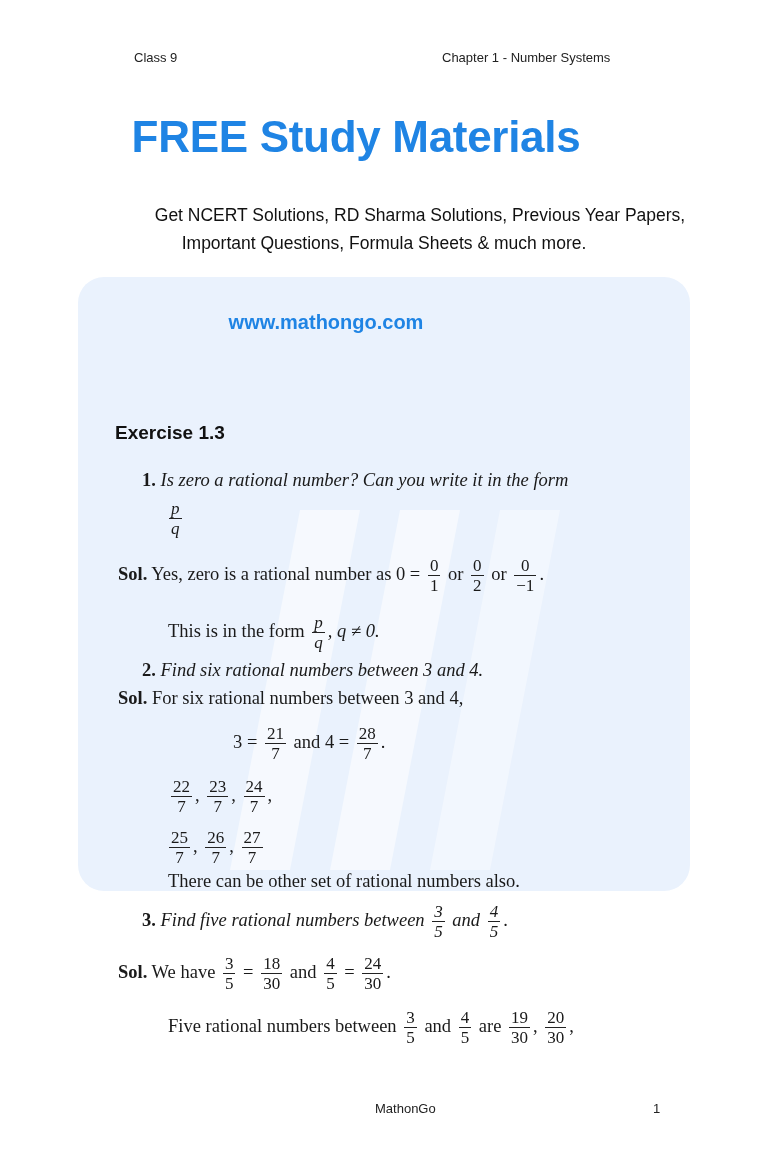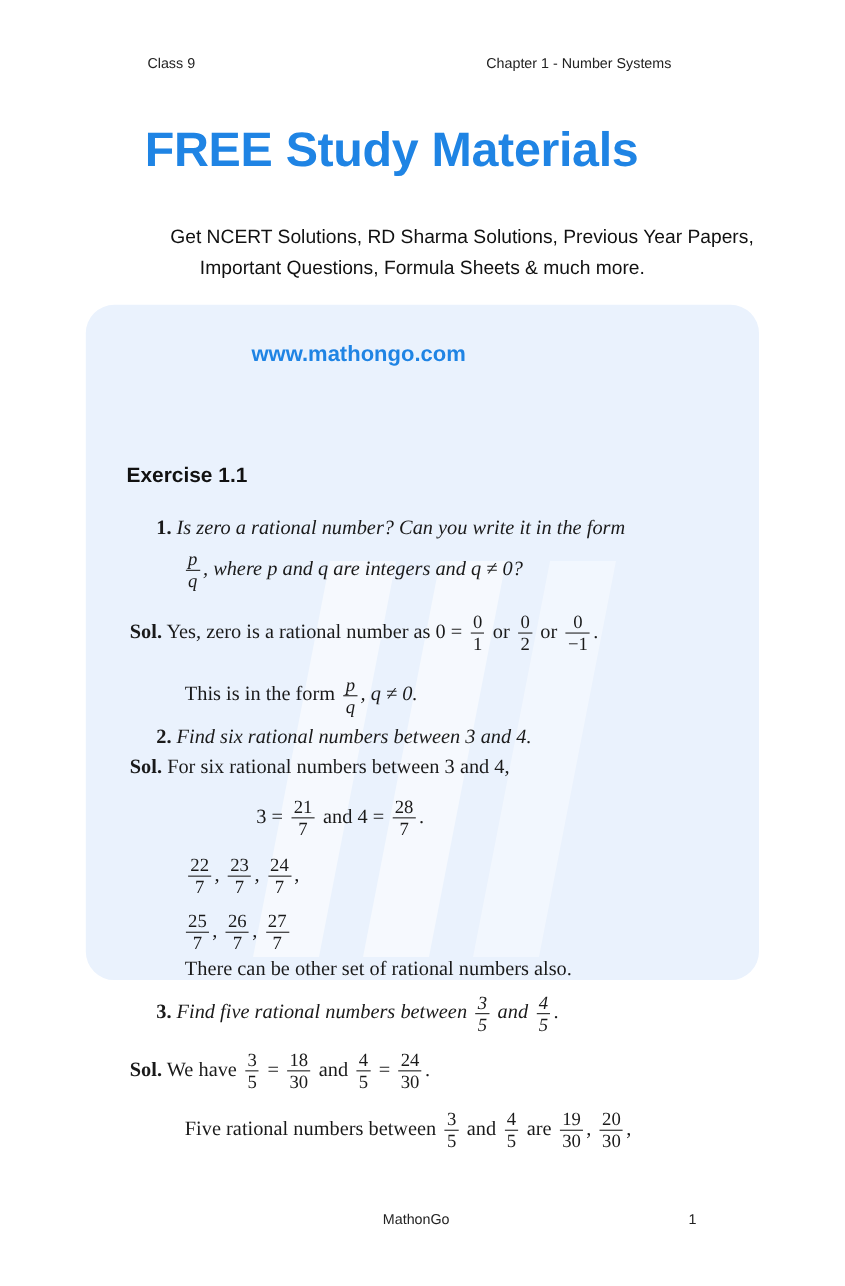--- a/index.html
+++ b/index.html
@@ -12,47 +12,47 @@
   .card { left:78px; top:277px; width:612px; height:614px; background:#eaf2fd; border-radius:26px; }
   .wm { left:230px; top:470px; width:330px; height:420px; }
   .url { top:311px; left:0; width:652px; text-align:center; font-size:20px; font-weight:bold; color:#1f84e4; }
   .ex { top:422px; left:115px; font-size:19px; font-weight:bold; color:#111; }
   .line { font-family:"Liberation Serif", serif; font-size:18.5px; color:#1a1a1a; white-space:nowrap; }
   .it { font-style:italic; }
   .b { font-weight:bold; }
   .frac { display:inline-block; vertical-align:middle; text-align:center; font-size:17px; line-height:19px; margin:0 3px; }
   .frac .n { display:block; border-bottom:1px solid #222; padding:0 2px; }
   .frac .d { display:block; padding:0 2px; }
-  .foot { top:1101px; font-size:13px; color:#222; }
+  .foot { top:1101px; font-size:13px; color:#222;margin-left:27px; }
 </style>
 </head>
 <body>
 
 <div class="abs sans hdr" style="left:134px;">Class 9</div>
 <div class="abs sans hdr" style="left:442px;">Chapter 1 - Number Systems</div>
 
 <div class="abs sans title">FREE Study Materials</div>
 <div class="abs sans sub" style="top:205px;padding-left:36px;">Get NCERT Solutions, RD Sharma Solutions, Previous Year Papers,</div>
 <div class="abs sans sub" style="top:233px;">Important Questions, Formula Sheets &amp; much more.</div>
 
 <div class="abs card"></div>
 <svg class="abs wm" viewBox="0 0 330 420">
   <path d="M70 40 L130 40 L60 400 L0 400 Z" fill="#ffffff" opacity="0.55"></path>
   <path d="M170 40 L230 40 L160 400 L100 400 Z" fill="#ffffff" opacity="0.55"></path>
   <path d="M270 40 L330 40 L260 400 L200 400 Z" fill="#ffffff" opacity="0.4"></path>
 </svg>
 <div class="abs sans url">www.mathongo.com</div>
-<div class="abs sans ex">Exercise 1.1</div>
+<div class="abs sans ex">Exercise 1.3</div>
 
 <div class="abs line" style="left:142px; top:470px;">
   <span class="b">1.</span>
   <span class="it">Is zero a rational number? Can you write it in the form</span>
 </div>
 <div class="abs line it" style="left:166px; top:499px;">
-  <span class="frac"><span class="n">p</span><span class="d">q</span></span><span>, where p and q are integers and q ≠ 0?</span>
+  <span class="frac"><span class="n">p</span><span class="d">q</span></span>
 </div>
 
 <div class="abs line" style="left:118px; top:556px;">
   <span class="b">Sol.</span>
   <span>Yes, zero is a rational number as 0 =</span>
   <span class="frac"><span class="n">0</span><span class="d">1</span></span>
   <span>or</span>
   <span class="frac"><span class="n">0</span><span class="d">2</span></span>
   <span>or</span>
   <span class="frac"><span class="n">0</span><span class="d">−1</span></span><span>.</span>

